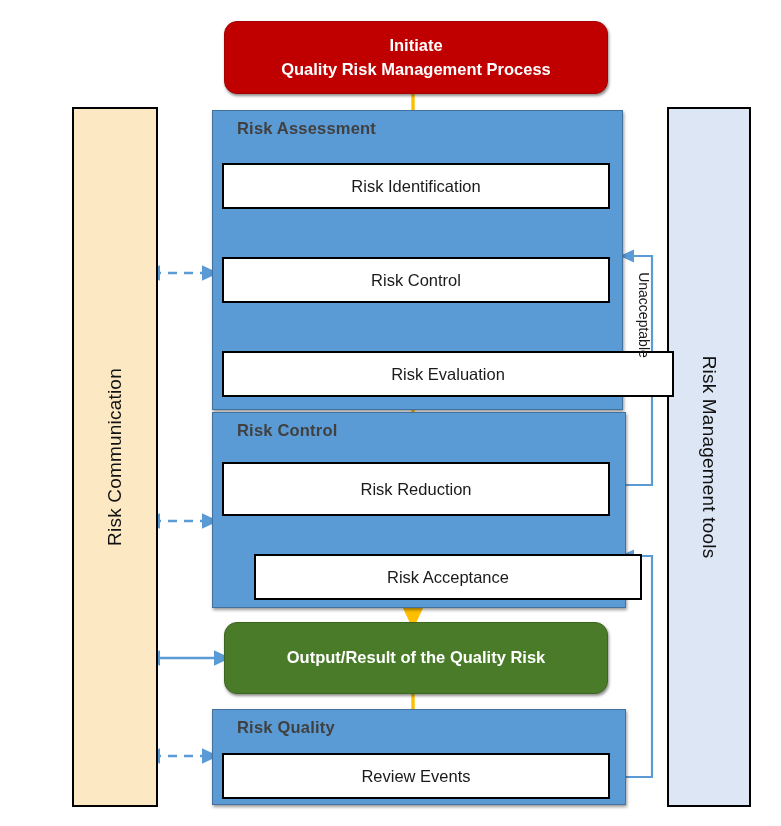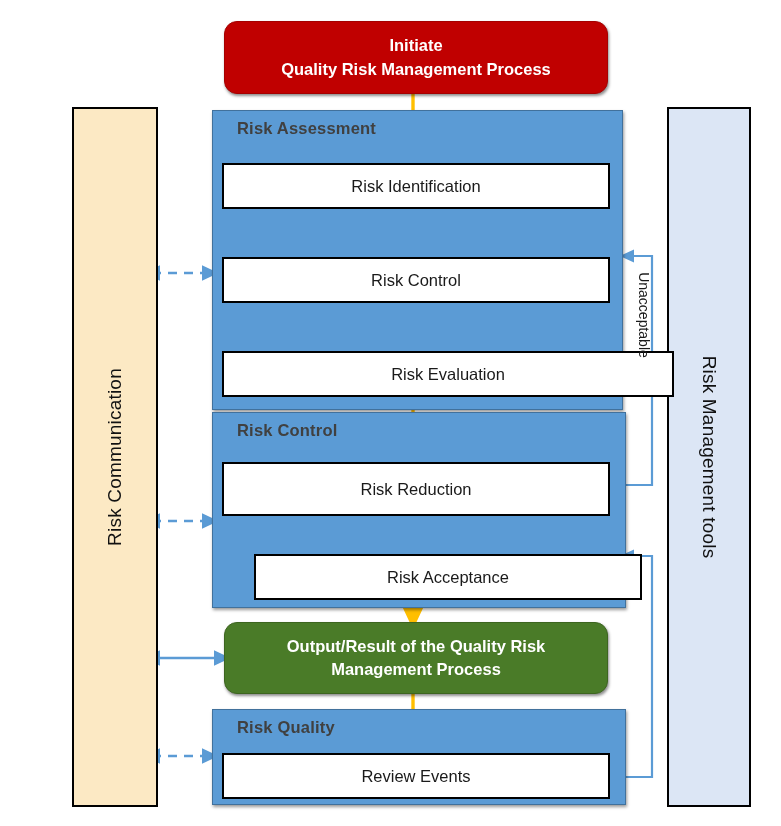--- a/index.html
+++ b/index.html
@@ -132,21 +132,20 @@
 
   <div class="proc" id="proc-reduction">Risk Reduction</div>
 
   <div class="proc" id="proc-acceptance">Risk Acceptance</div>
 
   <div class="proc" id="proc-review-events">Review Events</div>
 
   <div class="round-box" id="box-output">
     <div>
       <div>Output/Result of the Quality Risk</div>
-      <div>Management Process</div>
     </div>
   </div>
 
   <div id="label-unacceptable">
     <span>Unacceptable</span>
   </div>
 
 </div>
 
 </body></html>

